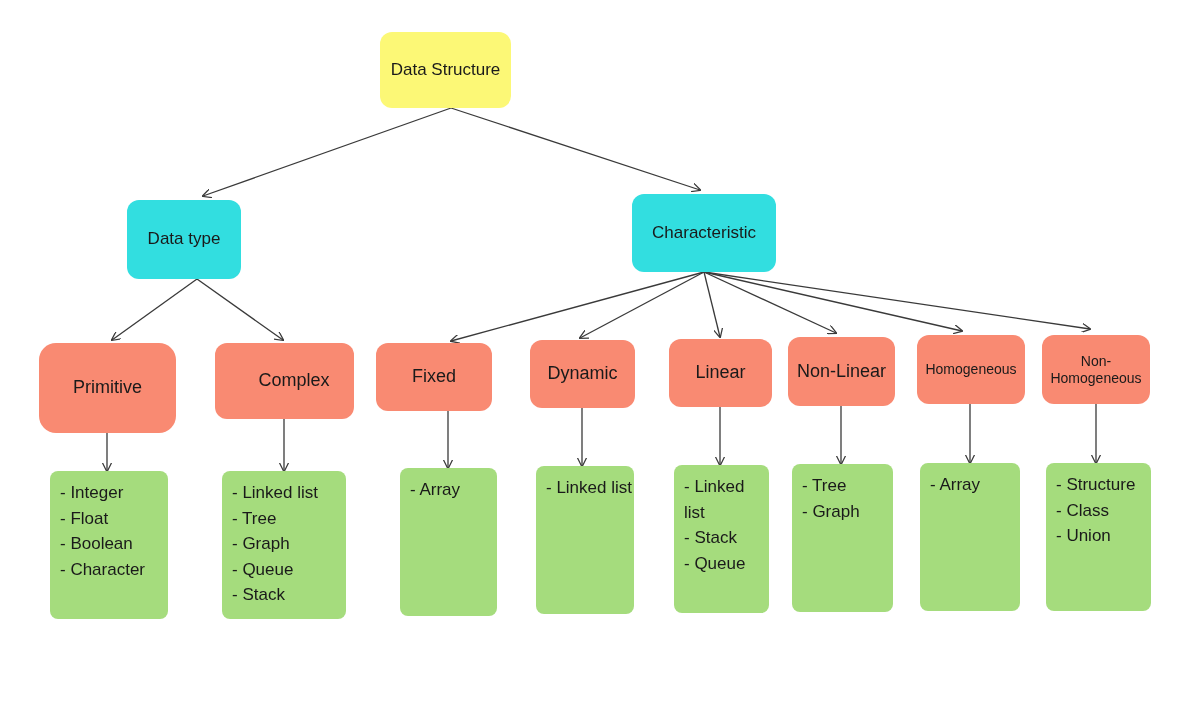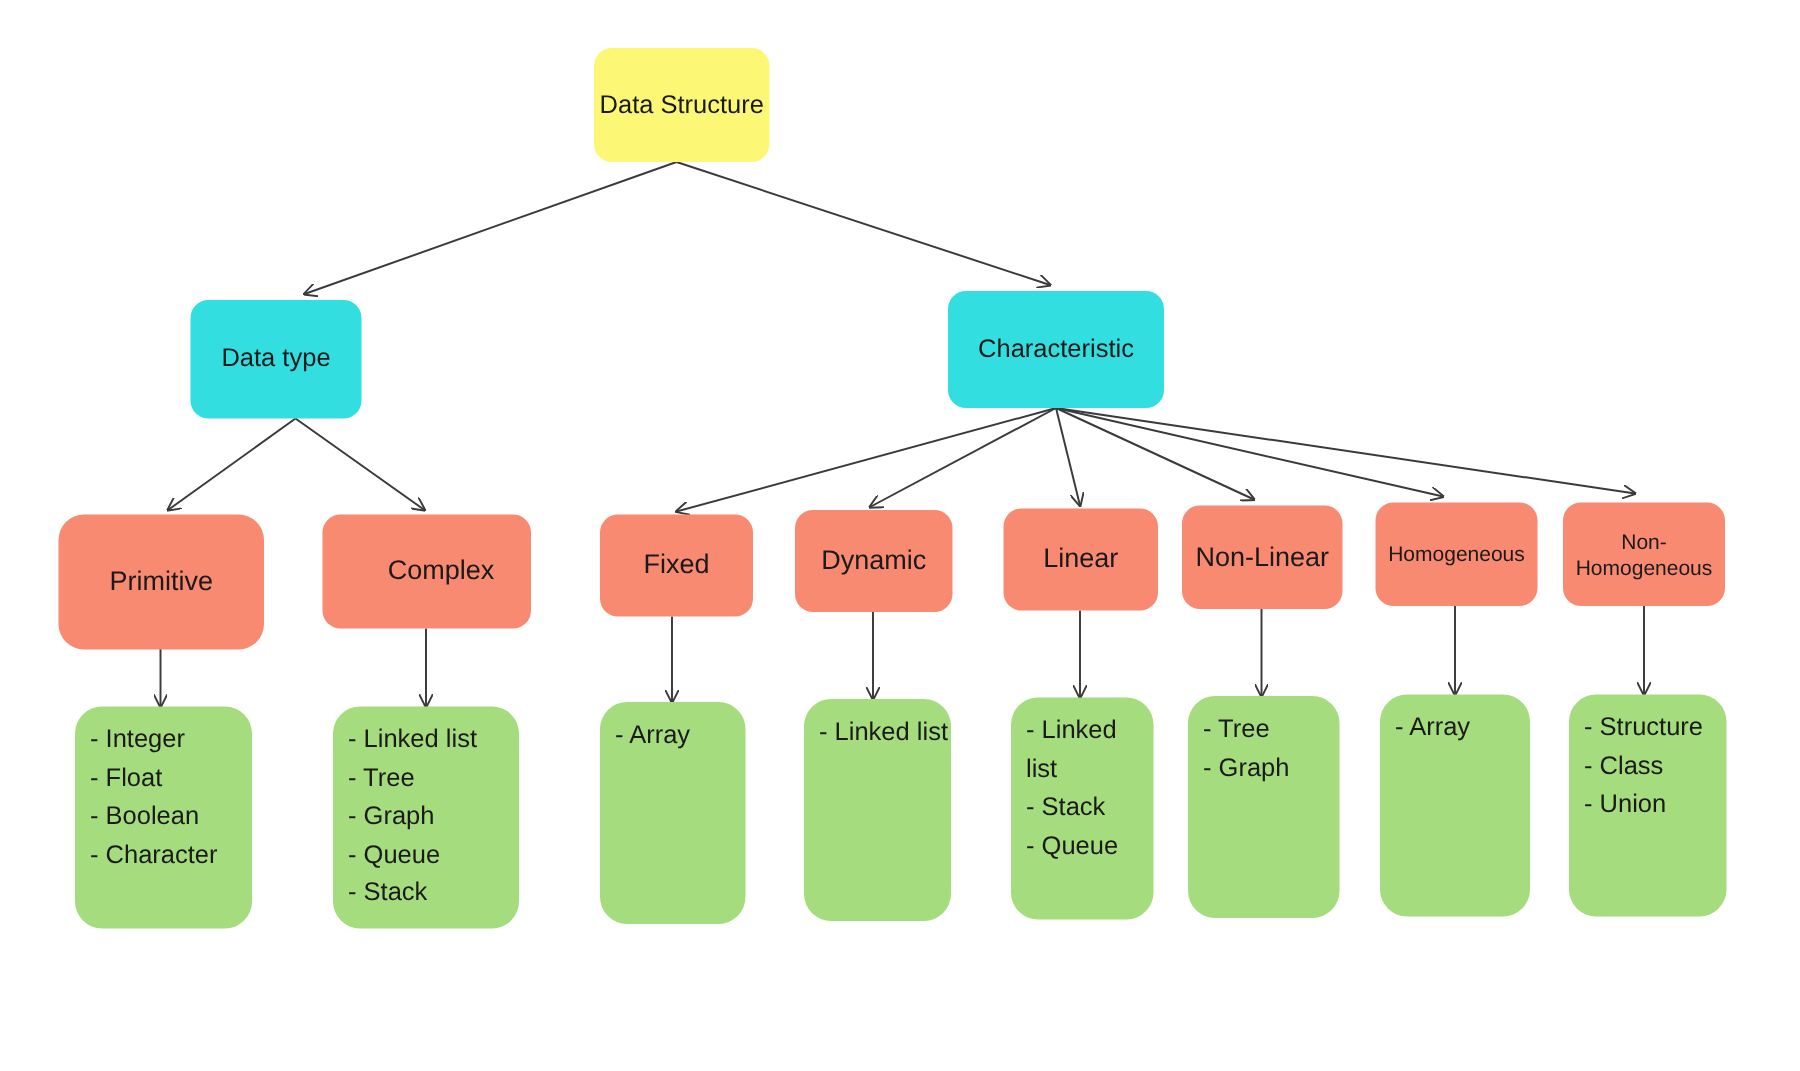--- a/index.html
+++ b/index.html
@@ -54,21 +54,21 @@
   .node.level3.small {
     font-size: 14px;
   }
   .node.leaf {
     background: #A5DC7D;
     font-size: 17px;
     align-items: flex-start;
     justify-content: flex-start;
     text-align: left;
     padding: 9px 0 9px 10px;
-    border-radius: 18px;
+    border-radius: 8px;
   }
   .leaf-list {
     display: block;
     width: 100%;
   }
   .leaf-item {
     display: block;
     white-space: normal;
     margin: 0;
     padding: 0;
@@ -109,38 +109,38 @@
       <path d="M 284 419 L 284 471"></path>
       <path d="M 448 411 L 448 468"></path>
       <path d="M 582 408 L 582 466"></path>
       <path d="M 720 407 L 720 465"></path>
       <path d="M 841 406 L 841 464"></path>
       <path d="M 970 404 L 970 463"></path>
       <path d="M 1096 404 L 1096 463"></path>
     </g>
   </svg>
 
-  <div class="node root" style="left:380px; top:32px; width:117px; height:76px;margin-left:16px;">
+  <div class="node root" style="left:380px; top:32px; width:131px; height:76px;">
     <span class="node-label">Data Structure</span>
   </div>
 
   <div class="node level2" style="left:127px; top:200px; width:114px; height:79px;">
     <span class="node-label">Data type</span>
   </div>
   <div class="node level2" style="left:632px; top:194px; width:144px; height:78px;">
     <span class="node-label">Characteristic</span>
   </div>
 
   <div class="node level3" style="left:39px; top:343px; width:137px; height:90px;border-radius:17px;">
     <span class="node-label">Primitive</span>
   </div>
   <div class="node level3" style="left:215px; top:343px; width:139px; height:76px;padding-left:19px;">
     <span class="node-label">Complex</span>
   </div>
-  <div class="node level3" style="left:400px; top:343px; width:102px; height:68px;">
+  <div class="node level3" style="left:376px; top:343px; width:116px; height:68px;">
     <span class="node-label">Fixed</span>
   </div>
   <div class="node level3" style="left:530px; top:340px; width:105px; height:68px;align-items:center;">
     <span class="node-label">Dynamic</span>
   </div>
   <div class="node level3" style="left:669px; top:339px; width:103px; height:68px;">
     <span class="node-label">Linear</span>
   </div>
   <div class="node level3" style="left:788px; top:337px; width:107px; height:69px;">
     <span class="node-label">Non-Linear</span>

